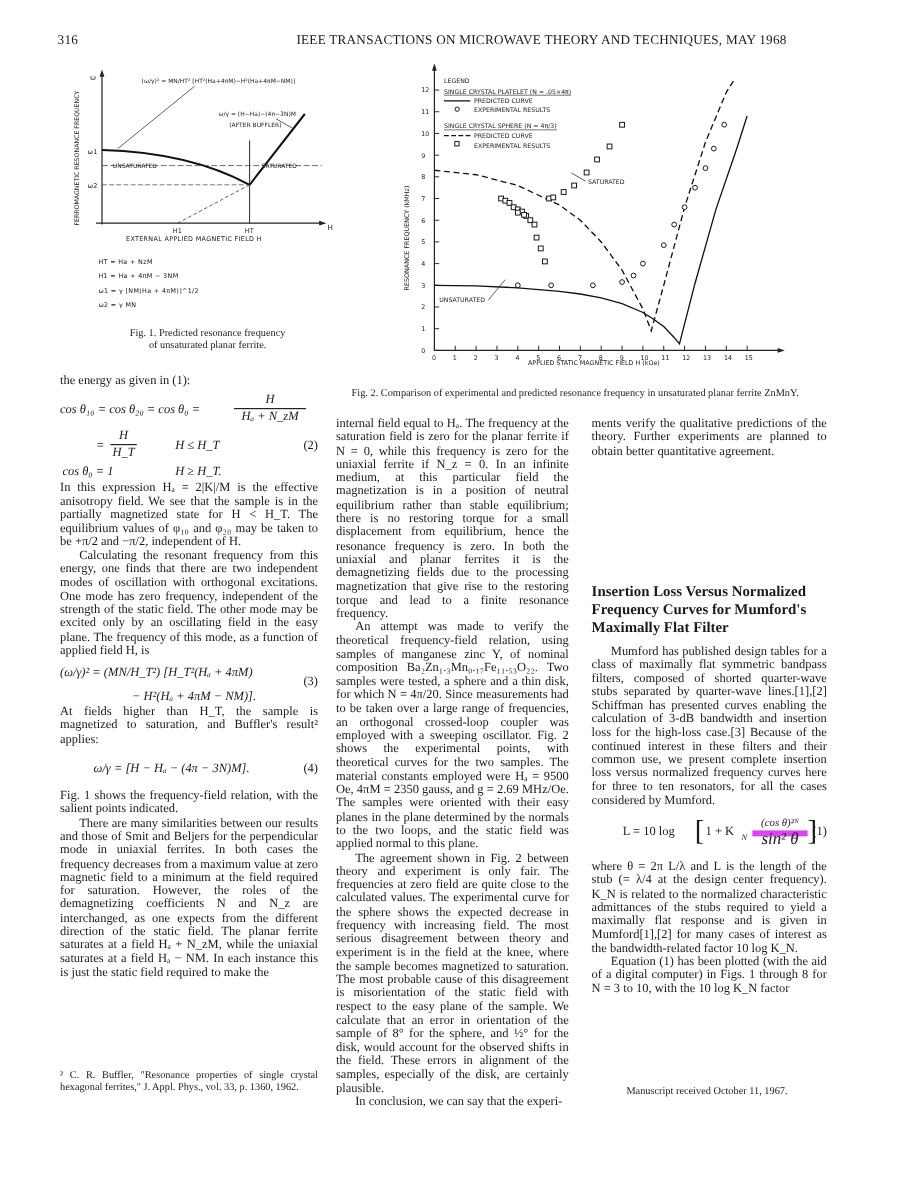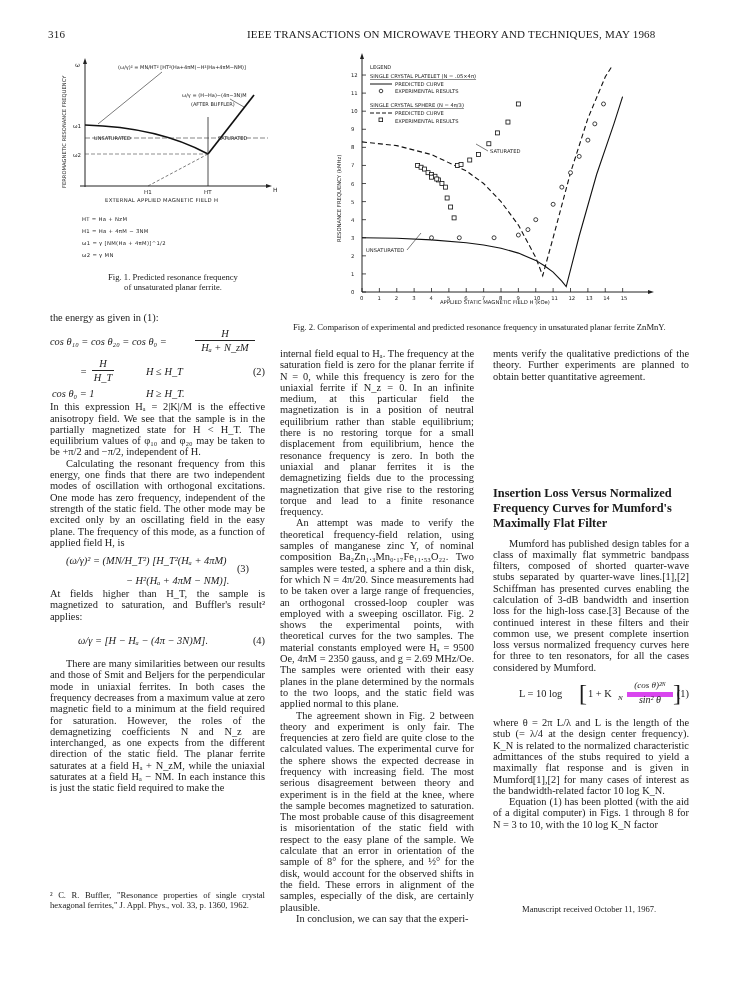--- a/index.html
+++ b/index.html
@@ -204,30 +204,31 @@
     <span class="abs" style="left:30px;top:38px;">=</span>
     <span class="abs" style="left:42px;top:30px;width:22px;text-align:center;border-bottom:1px solid #222;">H</span>
     <span class="abs" style="left:42px;top:44px;width:22px;text-align:center;">H_T</span>
     <span class="abs" style="left:96px;top:38px;">H ≤ H_T</span>
     <span class="abs" style="right:0;top:38px;font-style:normal;">(2)</span>
     <span class="abs" style="left:2px;top:60px;">cos θ₀ = 1</span>
     <span class="abs" style="left:96px;top:60px;">H ≥ H_T.</span>
   </div>
   <p>In this expression Hₐ = 2|K|/M is the effective anisotropy field. We see that the sample is in the partially magnetized state for H &lt; H_T. The equilibrium values of φ₁₀ and φ₂₀ may be taken to be +π/2 and −π/2, independent of H.</p>
   <p class="ind">Calculating the resonant frequency from this energy, one finds that there are two independent modes of oscillation with orthogonal excitations. One mode has zero frequency, independent of the strength of the static field. The other mode may be excited only by an oscillating field in the easy plane. The frequency of this mode, as a function of applied field H, is</p>
-  <div class="eq" style="position:relative;height:32px;margin:4px 16px;">
+  <div class="eq" style="position:relative;height:32px;margin:4px 0;">
     <span class="abs" style="left:0;top:2px;">(ω/γ)² = (MN/H_T²) [H_T²(Hₐ + 4πM)</span>
     <span class="abs" style="left:60px;top:22px;">− H²(Hₐ + 4πM − NM)].</span>
     <span class="abs" style="right:0;top:10px;font-style:normal;">(3)</span>
   </div>
   <p>At fields higher than H_T, the sample is magnetized to saturation, and Buffler's result² applies:</p>
   <div class="eq" style="position:relative;height:28px;margin:4px 0;">
     <span class="abs" style="left:28px;top:8px;">ω/γ = [H − Hₐ − (4π − 3N)M].</span>
     <span class="abs" style="right:0;top:8px;font-style:normal;">(4)</span>
   </div>
+  <p>Fig. 1 shows the frequency-field relation, with the salient points indicated.</p>
   <p class="ind">There are many similarities between our results and those of Smit and Beljers for the perpendicular mode in uniaxial ferrites. In both cases the frequency decreases from a maximum value at zero magnetic field to a minimum at the field required for saturation. However, the roles of the demagnetizing coefficients N and N_z are interchanged, as one expects from the different direction of the static field. The planar ferrite saturates at a field Hₐ + N_zM, while the uniaxial saturates at a field Hₐ − NM. In each instance this is just the static field required to make the</p>
 </div>
 <div class="abs small" style="left:50px;top:890px;width:215px;text-align:justify;">² C. R. Buffler, "Resonance properties of single crystal hexagonal ferrites," J. Appl. Phys., vol. 33, p. 1360, 1962.</div>
 
 <div class="col" style="left:280px;top:348px;width:194px;">
   <p>internal field equal to Hₐ. The frequency at the saturation field is zero for the planar ferrite if N = 0, while this frequency is zero for the uniaxial ferrite if N_z = 0. In an infinite medium, at this particular field the magnetization is in a position of neutral equilibrium rather than stable equilibrium; there is no restoring torque for a small displacement from equilibrium, hence the resonance frequency is zero. In both the uniaxial and planar ferrites it is the demagnetizing fields due to the processing magnetization that give rise to the restoring torque and lead to a finite resonance frequency.</p>
   <p class="ind">An attempt was made to verify the theoretical frequency-field relation, using samples of manganese zinc Y, of nominal composition Ba₂Zn₁.₃Mn₀.₁₇Fe₁₁.₅₃O₂₂. Two samples were tested, a sphere and a thin disk, for which N = 4π/20. Since measurements had to be taken over a large range of frequencies, an orthogonal crossed-loop coupler was employed with a sweeping oscillator. Fig. 2 shows the experimental points, with theoretical curves for the two samples. The material constants employed were Hₐ = 9500 Oe, 4πM = 2350 gauss, and g = 2.69 MHz/Oe. The samples were oriented with their easy planes in the plane determined by the normals to the two loops, and the static field was applied normal to this plane.</p>
   <p class="ind">The agreement shown in Fig. 2 between theory and experiment is only fair. The frequencies at zero field are quite close to the calculated values. The experimental curve for the sphere shows the expected decrease in frequency with increasing field. The most serious disagreement between theory and experiment is in the field at the knee, where the sample becomes magnetized to saturation. The most probable cause of this disagreement is misorientation of the static field with respect to the easy plane of the sample. We calculate that an error in orientation of the sample of 8° for the sphere, and ½° for the disk, would account for the observed shifts in the field. These errors in alignment of the samples, especially of the disk, are certainly plausible.</p>
   <p class="ind">In conclusion, we can say that the experi-</p>
 </div>
@@ -237,20 +238,20 @@
   <div style="height:104px;"></div>
   <h3>Insertion Loss Versus Normalized Frequency Curves for Mumford's Maximally Flat Filter</h3>
   <div style="height:6px;"></div>
   <p class="ind">Mumford has published design tables for a class of maximally flat symmetric bandpass filters, composed of shorted quarter-wave stubs separated by quarter-wave lines.[1],[2] Schiffman has presented curves enabling the calculation of 3-dB bandwidth and insertion loss for the high-loss case.[3] Because of the continued interest in these filters and their common use, we present complete insertion loss versus normalized frequency curves here for three to ten resonators, for all the cases considered by Mumford.</p>
   <div class="eq" style="position:relative;height:40px;margin:2px 0;">
     <span class="abs" style="left:26px;top:12px;font-style:normal;">L = 10 log</span>
     <span class="abs" style="left:86px;top:4px;font-size:24px;line-height:28px;font-style:normal;">[</span>
     <span class="abs" style="left:95px;top:12px;font-style:normal;">1 + K</span>
     <span class="abs" style="left:125px;top:17px;font-size:7px;">N</span>
     <span class="abs" style="left:134px;top:4px;width:46px;text-align:center;border-bottom:5px solid #d946ef;font-size:9px;">(cos θ)²ᴺ</span>
-    <span class="abs" style="left:134px;top:18px;width:46px;text-align:center;font-size:10px;">sin² θ</span>
+    <span class="abs" style="left:134px;top:18px;width:46px;text-align:center;font-size:14px;">sin² θ</span>
     <span class="abs" style="left:180px;top:4px;font-size:24px;line-height:28px;font-style:normal;">]</span>
     <span class="abs" style="right:0;top:12px;font-style:normal;">(1)</span>
   </div>
   <p>where θ = 2π L/λ and L is the length of the stub (= λ/4 at the design center frequency). K_N is related to the normalized characteristic admittances of the stubs required to yield a maximally flat response and is given in Mumford[1],[2] for many cases of interest as the bandwidth-related factor 10 log K_N.</p>
   <p class="ind">Equation (1) has been plotted (with the aid of a digital computer) in Figs. 1 through 8 for N = 3 to 10, with the 10 log K_N factor</p>
 </div>
 <div class="abs small" style="left:522px;top:904px;">Manuscript received October 11, 1967.</div>
 
 </body></html>

